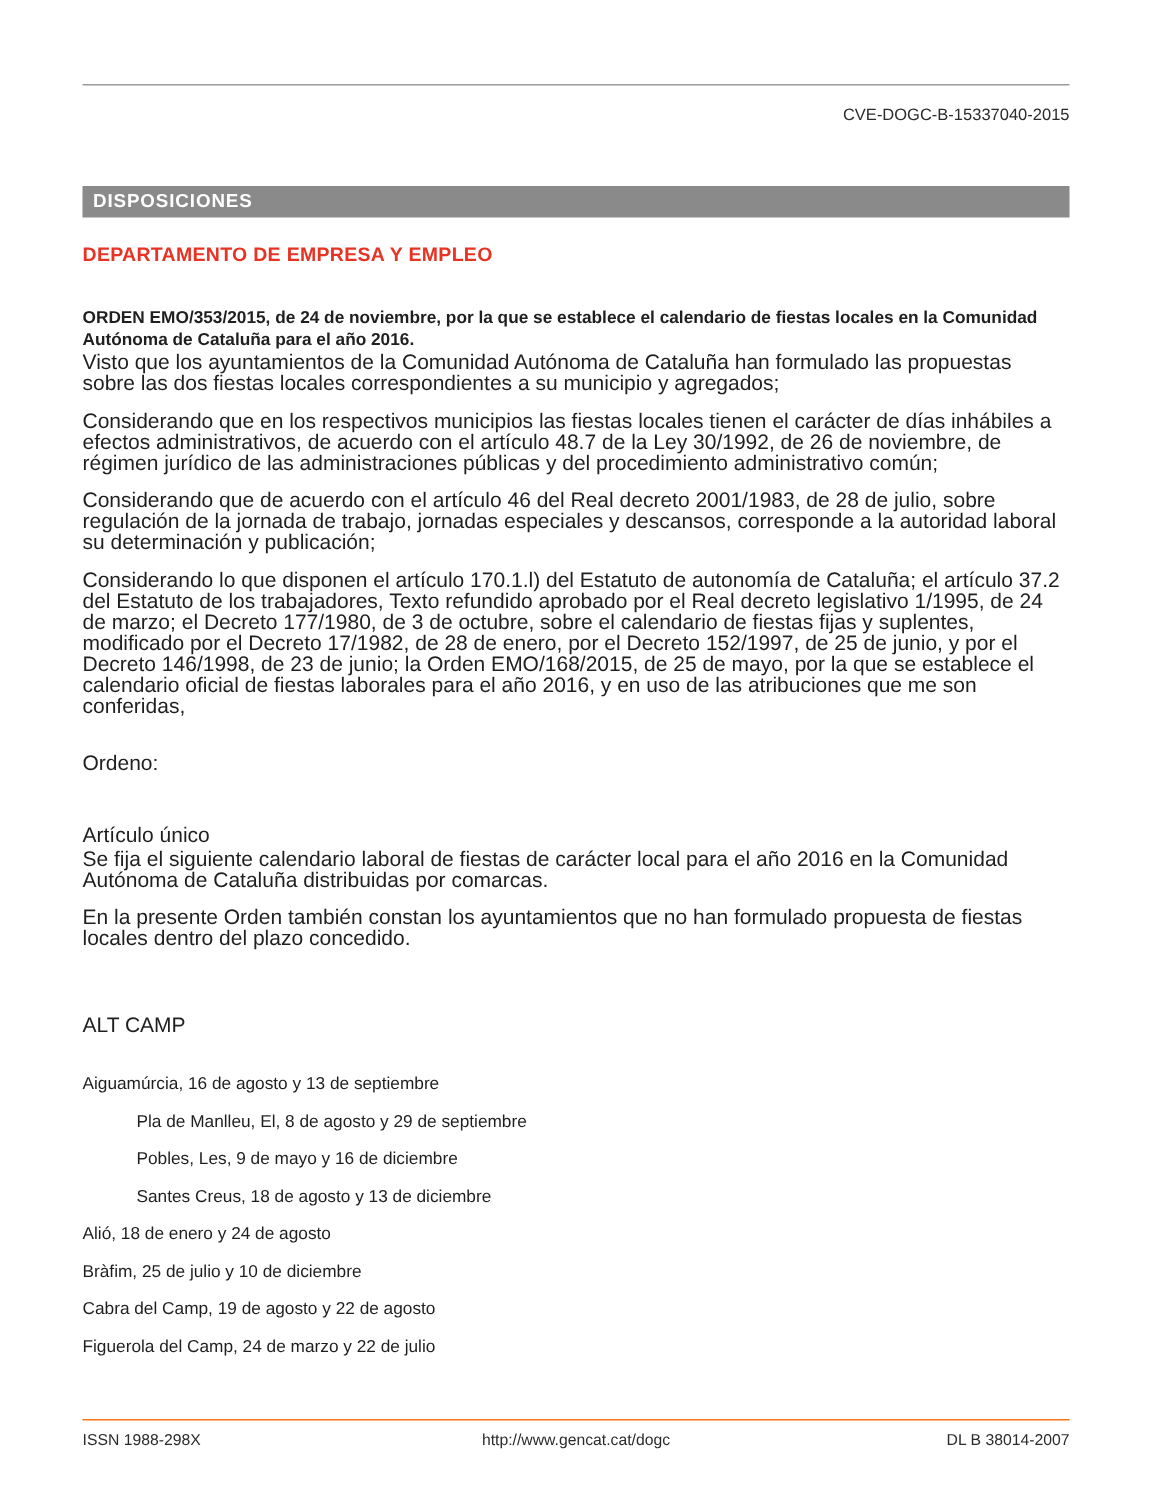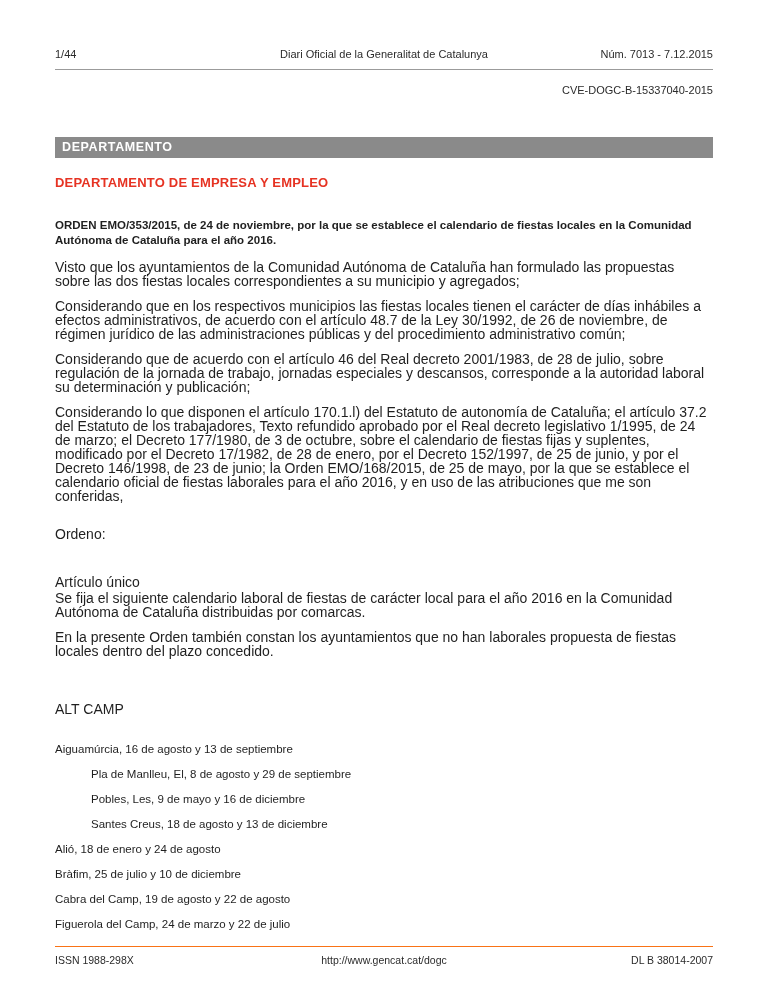--- a/index.html
+++ b/index.html
@@ -55,21 +55,20 @@
   .department {
     margin-top: 18px;
     font-size: 13px;
     line-height: 14px;
     font-weight: bold;
     letter-spacing: 0.2px;
     color: var(--department-red, #e63323);
   }
   .order-title {
     margin-top: 28px;
-    margin-bottom: 13px;
     font-weight: bold;
     font-size: 11.5px;
     line-height: 14.5px;
   }
   .para {
     font-size: 14px;
     line-height: 14px;
     margin-bottom: 11px;
   }
   .ordeno   { margin-top: 24px; }
@@ -97,49 +96,44 @@
   .footer .fl { text-align: left; }
   .footer .fc { text-align: center; }
   .footer .fr { text-align: right; }
 </style>
 </head>
 <body>
 
 <div class="page">
 
   <header>
-    <div class="header-row">
-      <span class="hl">1/44</span>
-      <span class="hc">Diari Oficial de la Generalitat de Catalunya</span>
-      <span class="hr">Núm. 7013 - 7.12.2015</span>
-    </div>
     <hr class="rule">
     <div class="cve">CVE-DOGC-B-15337040-2015</div>
   </header>
 
   <main>
 
     <div class="banner">
-      <span>DEPARTAMENTO</span>
+      <span>DISPOSICIONES</span>
     </div>
 
     <h1 class="department">DEPARTAMENTO DE EMPRESA Y EMPLEO</h1>
 
     <p class="order-title">ORDEN EMO/353/2015, de 24 de noviembre, por la que se establece el calendario de fiestas locales en la Comunidad Autónoma de Cataluña para el año 2016.</p>
 
     <p class="para">Visto que los ayuntamientos de la Comunidad Autónoma de Cataluña han formulado las propuestas sobre las dos fiestas locales correspondientes a su municipio y agregados;</p>
     <p class="para">Considerando que en los respectivos municipios las fiestas locales tienen el carácter de días inhábiles a efectos administrativos, de acuerdo con el artículo 48.7 de la Ley 30/1992, de 26 de noviembre, de régimen jurídico de las administraciones públicas y del procedimiento administrativo común;</p>
     <p class="para">Considerando que de acuerdo con el artículo 46 del Real decreto 2001/1983, de 28 de julio, sobre regulación de la jornada de trabajo, jornadas especiales y descansos, corresponde a la autoridad laboral su determinación y publicación;</p>
     <p class="para">Considerando lo que disponen el artículo 170.1.l) del Estatuto de autonomía de Cataluña; el artículo 37.2 del Estatuto de los trabajadores, Texto refundido aprobado por el Real decreto legislativo 1/1995, de 24 de marzo; el Decreto 177/1980, de 3 de octubre, sobre el calendario de fiestas fijas y suplentes, modificado por el Decreto 17/1982, de 28 de enero, por el Decreto 152/1997, de 25 de junio, y por el Decreto 146/1998, de 23 de junio; la Orden EMO/168/2015, de 25 de mayo, por la que se establece el calendario oficial de fiestas laborales para el año 2016, y en uso de las atribuciones que me son conferidas,</p>
 
     <p class="para ordeno">Ordeno:</p>
 
     <p class="para articulo">Artículo único</p>
     <p class="para">Se fija el siguiente calendario laboral de fiestas de carácter local para el año 2016 en la Comunidad Autónoma de Cataluña distribuidas por comarcas.</p>
-    <p class="para">En la presente Orden también constan los ayuntamientos que no han laborales propuesta de fiestas locales dentro del plazo concedido.</p>
+    <p class="para">En la presente Orden también constan los ayuntamientos que no han formulado propuesta de fiestas locales dentro del plazo concedido.</p>
 
     <p class="para comarca">ALT CAMP</p>
 
     <div>
       <div class="entry">Aiguamúrcia, 16 de agosto y 13 de septiembre</div>
       <div class="entry indent">Pla de Manlleu, El, 8 de agosto y 29 de septiembre</div>
       <div class="entry indent">Pobles, Les, 9 de mayo y 16 de diciembre</div>
       <div class="entry indent">Santes Creus, 18 de agosto y 13 de diciembre</div>
       <div class="entry">Alió, 18 de enero y 24 de agosto</div>
       <div class="entry">Bràfim, 25 de julio y 10 de diciembre</div>

